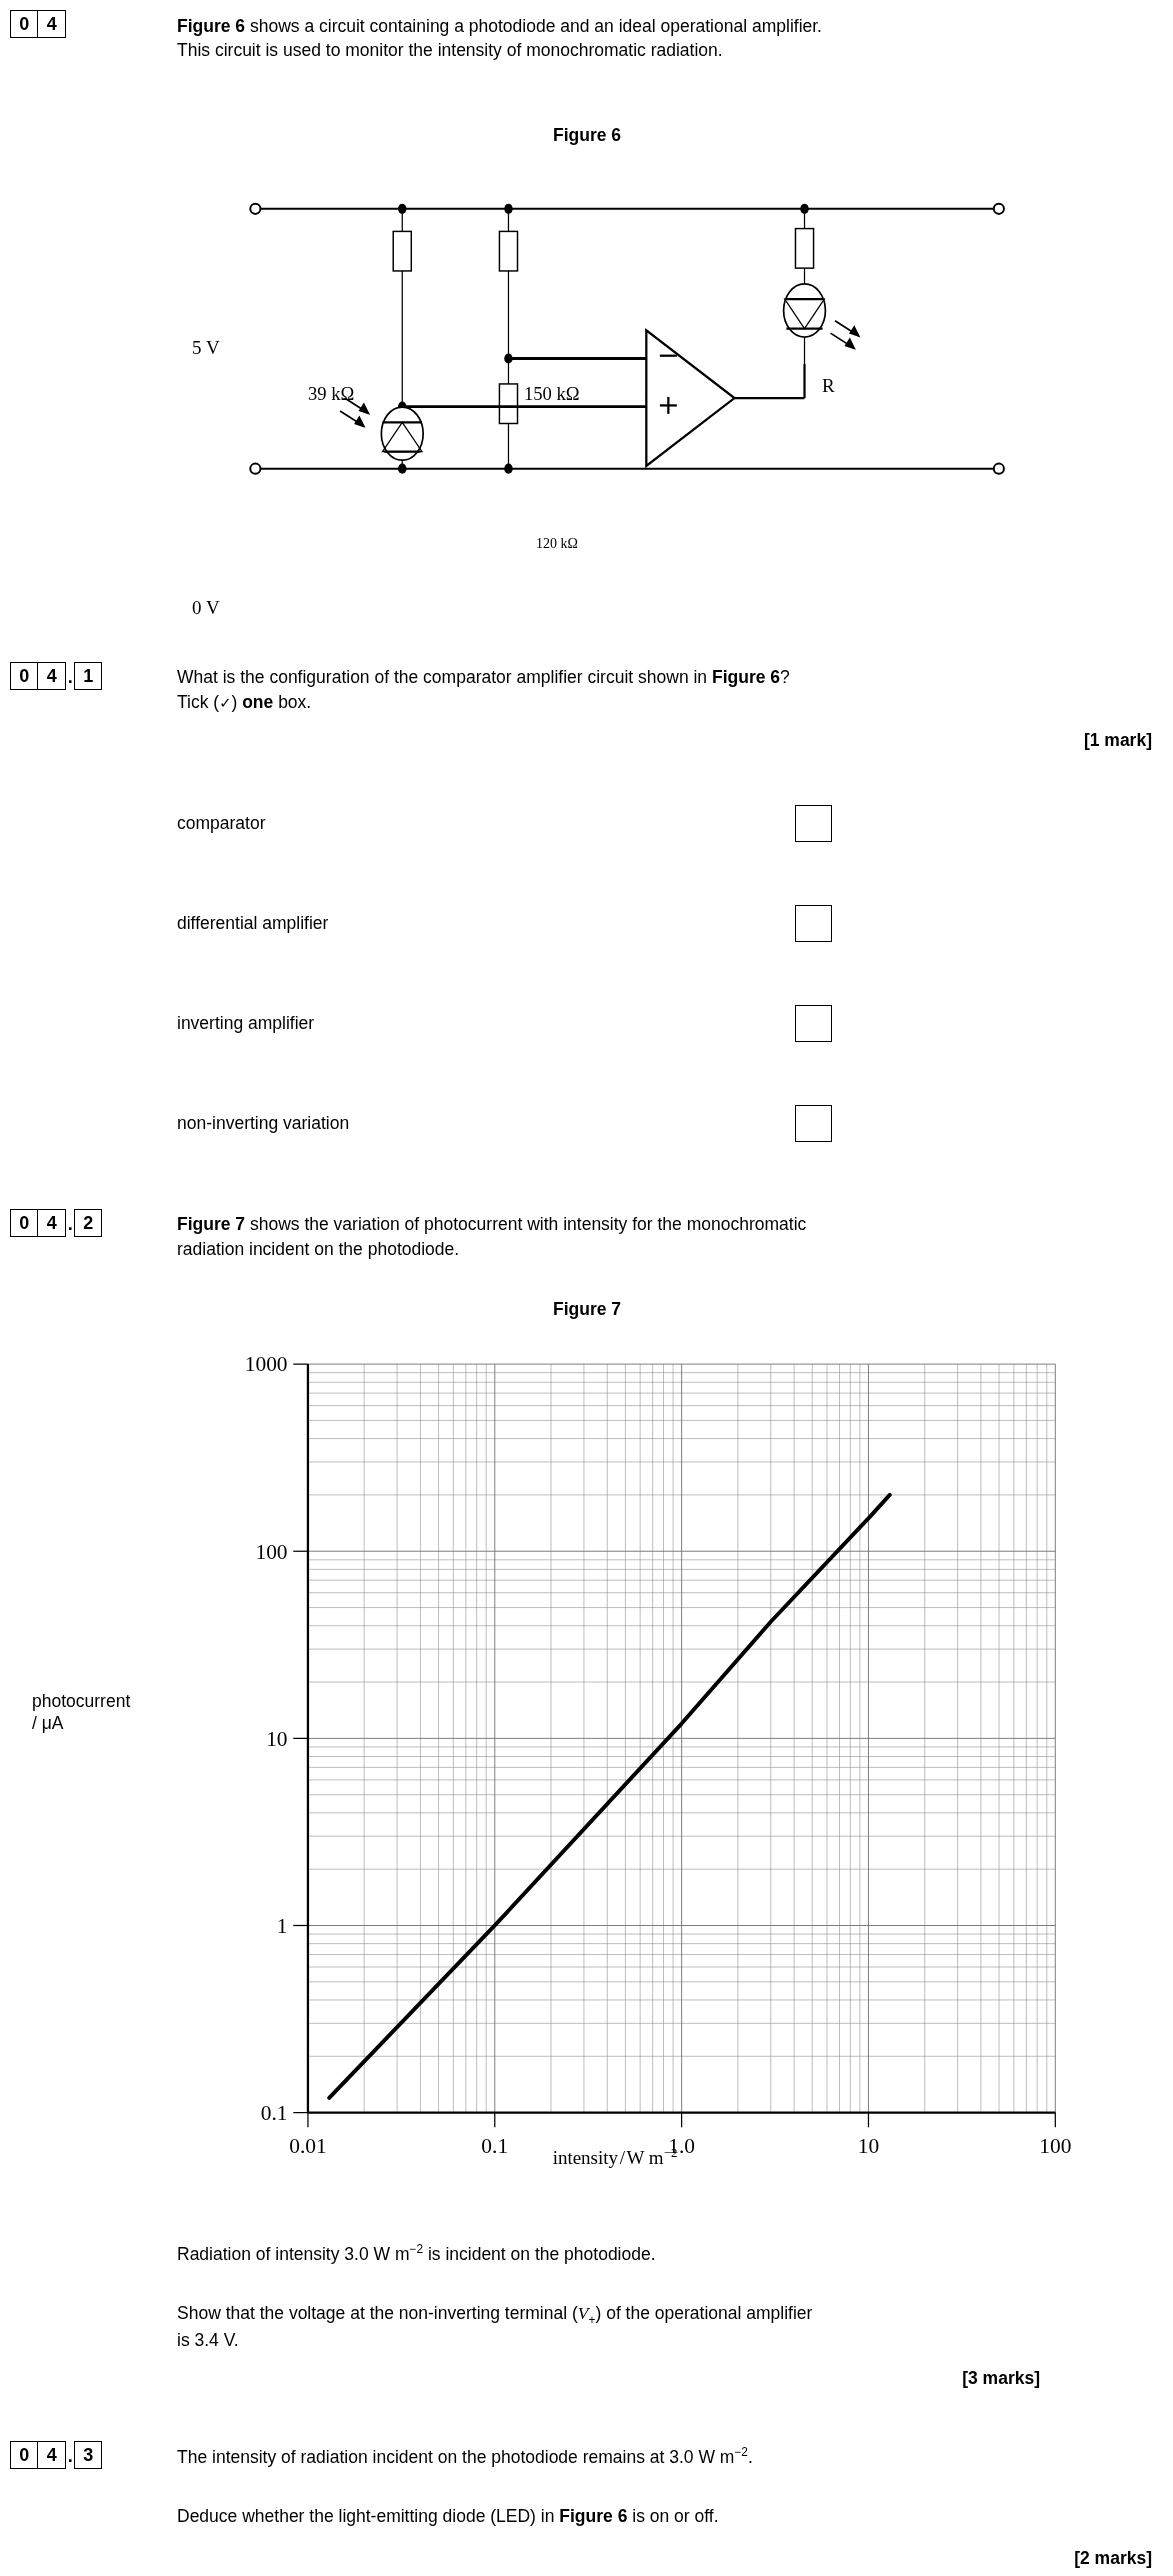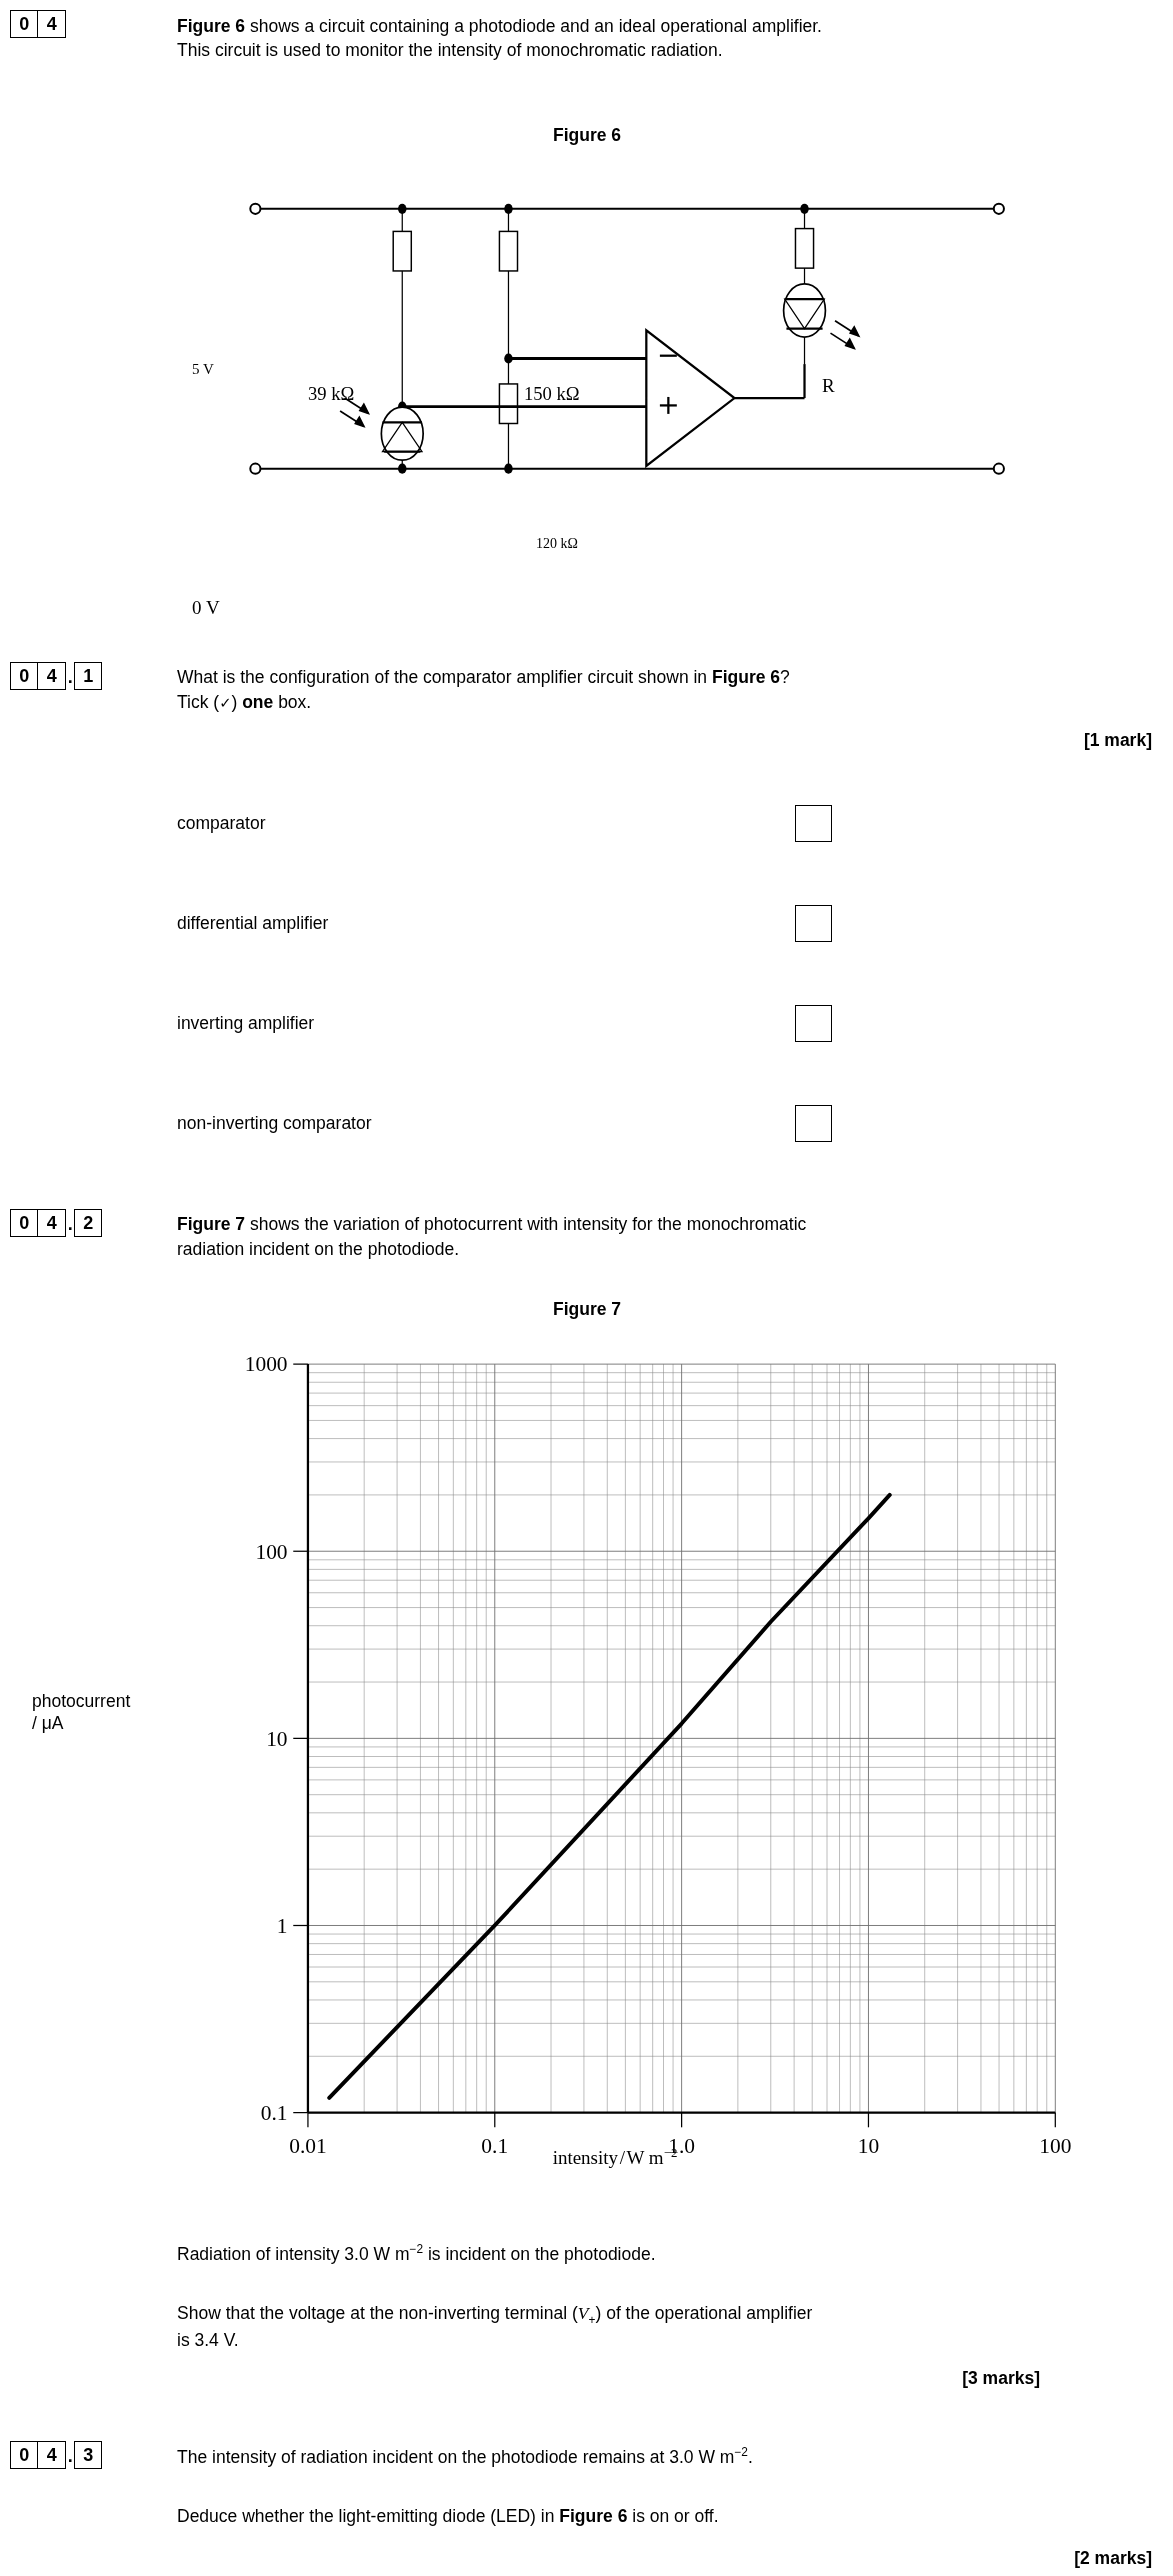--- a/index.html
+++ b/index.html
@@ -174,21 +174,21 @@
       <g stroke="#000" stroke-width="3" fill="#000">
         <line x1="610" y1="455" x2="652" y2="482"></line>
         <polygon points="652,482 637,477 644,466"></polygon>
         <line x1="602" y1="478" x2="644" y2="505"></line>
         <polygon points="644,505 629,500 636,489"></polygon>
       </g>
     </g>
   </svg>
 
   
-  <div class="abs btext serif" style="left:192px;top:194px;font-size:15px;margin-top:24px;">5 V</div>
+  <div class="abs btext serif" style="left:192px;top:194px;font-size:19px;">5 V</div>
   <div class="abs btext serif" style="left:192px;top:454px;font-size:19px;">0 V</div>
 
   <div class="abs btext serif" style="left:308px;top:240px;font-size:18.6px;">39 kΩ</div>
   <div class="abs btext serif" style="left:524px;top:240px;font-size:18.6px;">150 kΩ</div>
   <div class="abs btext serif" style="left:822px;top:232px;font-size:19px;">R</div>
   <div class="abs btext serif" style="left:536px;top:393px;font-size:14px;">120 kΩ</div>
 </div>
 
 <div class="abs qnum" style="left:10.2px;top:662px;">
   <div class="cell">0</div>
@@ -210,21 +210,21 @@
 </div>
 <div class="tickrow" style="left:177px;top:905px;width:655px;">
   <div class="lbl" style="flex:1;">differential amplifier</div>
   <div class="tickbox"></div>
 </div>
 <div class="tickrow" style="left:177px;top:1005px;width:655px;">
   <div class="lbl" style="flex:1;">inverting amplifier</div>
   <div class="tickbox"></div>
 </div>
 <div class="tickrow" style="left:177px;top:1105px;width:655px;">
-  <div class="lbl" style="flex:1;">non-inverting comparator</div>
+  <div class="lbl" style="flex:1;">non-inverting variation</div>
   <div class="tickbox"></div>
 </div>
 
 <div class="abs qnum" style="left:10.2px;top:1209px;">
   <div class="cell">0</div>
   <div class="cell">4</div>
   <div class="dot">.</div>
   <div class="cell sub">2</div>
 </div>
 

